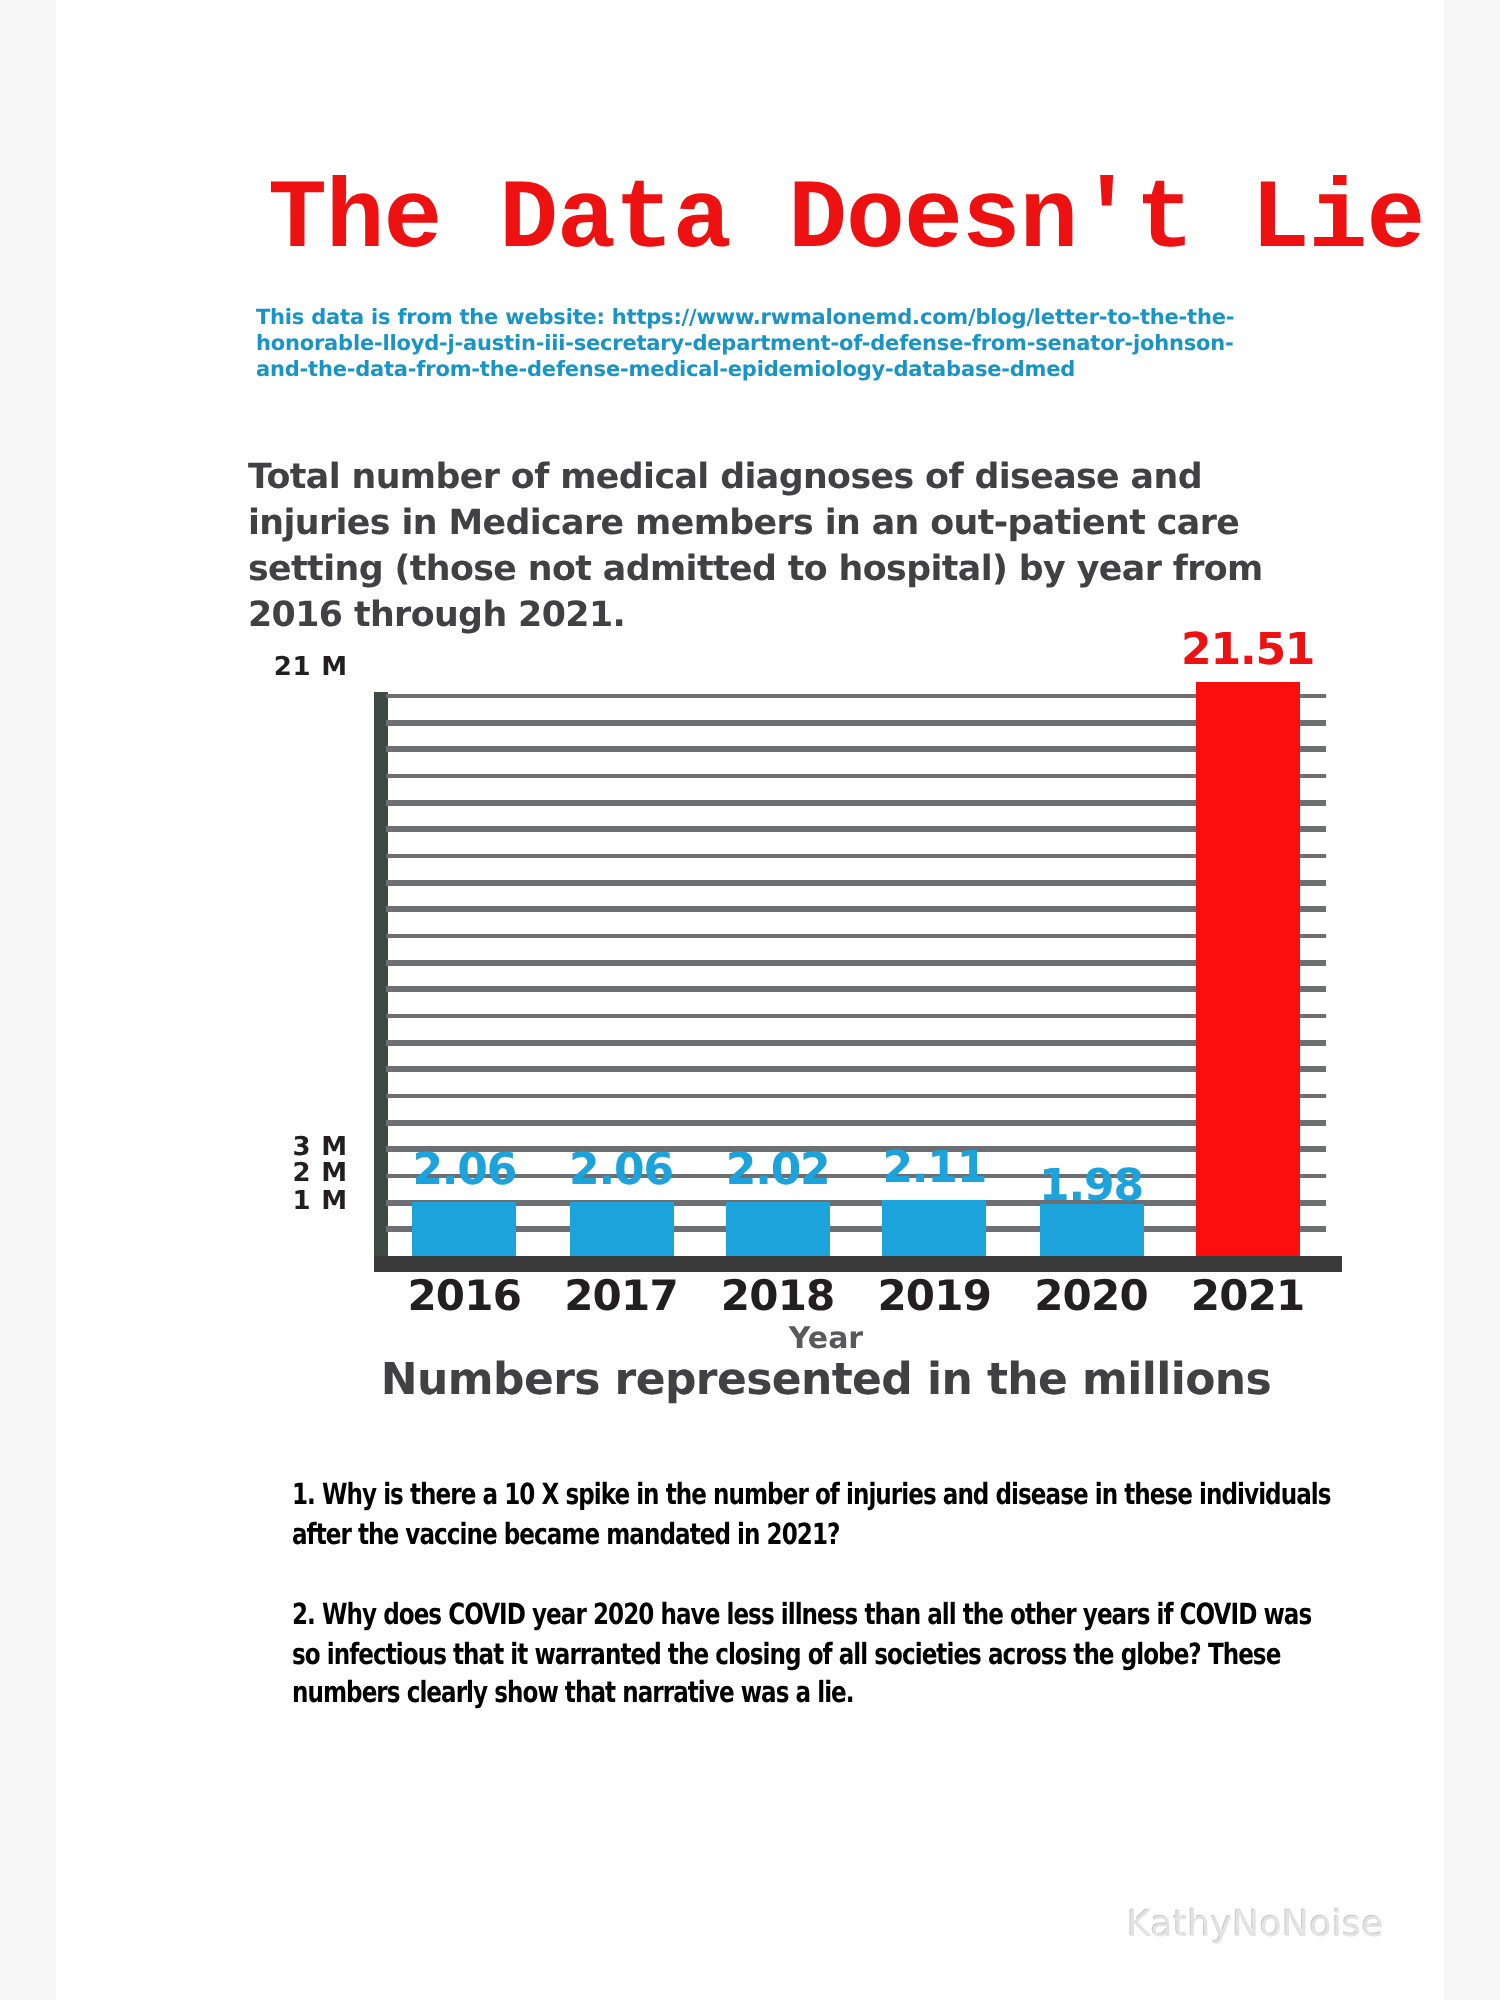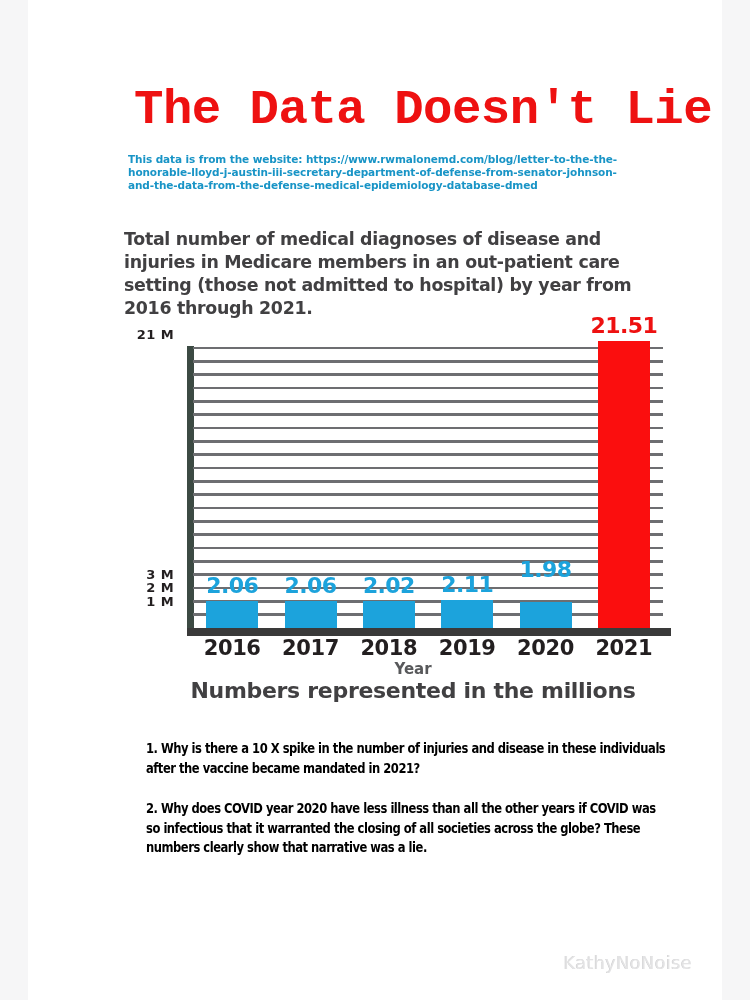--- a/index.html
+++ b/index.html
@@ -251,21 +251,21 @@
           <div class="ytick" style="bottom: 12.3333px;">1 M</div>
           <div class="bar bar-blue" style="background: rgb(28, 163, 220); left: 13.1667px; width: 52px; height: 27.4667px;"></div>
           <div class="bar-label lbl-blue" style="left: -5.83333px; width: 90px; bottom: 30.4667px;">2.06</div>
           <div class="bar bar-blue" style="background: rgb(28, 163, 220); left: 91.5px; width: 52px; height: 27.4667px;"></div>
           <div class="bar-label lbl-blue" style="left: 72.5px; width: 90px; bottom: 30.4667px;">2.06</div>
           <div class="bar bar-blue" style="background: rgb(28, 163, 220); left: 169.833px; width: 52px; height: 26.9333px;"></div>
           <div class="bar-label lbl-blue" style="left: 150.833px; width: 90px; bottom: 29.9333px;">2.02</div>
           <div class="bar bar-blue" style="background: rgb(28, 163, 220); left: 248.167px; width: 52px; height: 28.1333px;"></div>
           <div class="bar-label lbl-blue" style="left: 229.167px; width: 90px; bottom: 31.1333px;">2.11</div>
           <div class="bar bar-blue" style="background: rgb(28, 163, 220); left: 326.5px; width: 52px; height: 26.4px;"></div>
-          <div class="bar-label lbl-blue" style="left: 307.5px; width: 90px; bottom: 46px;">1.98</div>
+          <div class="bar-label lbl-blue" style="left: 307.5px; width: 90px; bottom: 22px;">1.98</div>
           <div class="bar bar-red" style="background: rgb(251, 14, 14); left: 404.833px; width: 52px; height: 286.8px;"></div>
           <div class="bar-label lbl-red" style="left: 385.833px; width: 90px; bottom: 289.8px;">21.51</div>
         </div>
       <div id="xticks">
           <div class="xtick" style="left: 39.1667px; width: 90px;">2016</div>
           <div class="xtick" style="left: 117.5px; width: 90px;">2017</div>
           <div class="xtick" style="left: 195.833px; width: 90px;">2018</div>
           <div class="xtick" style="left: 274.167px; width: 90px;">2019</div>
           <div class="xtick" style="left: 352.5px; width: 90px;">2020</div>
           <div class="xtick" style="left: 430.833px; width: 90px;">2021</div>

